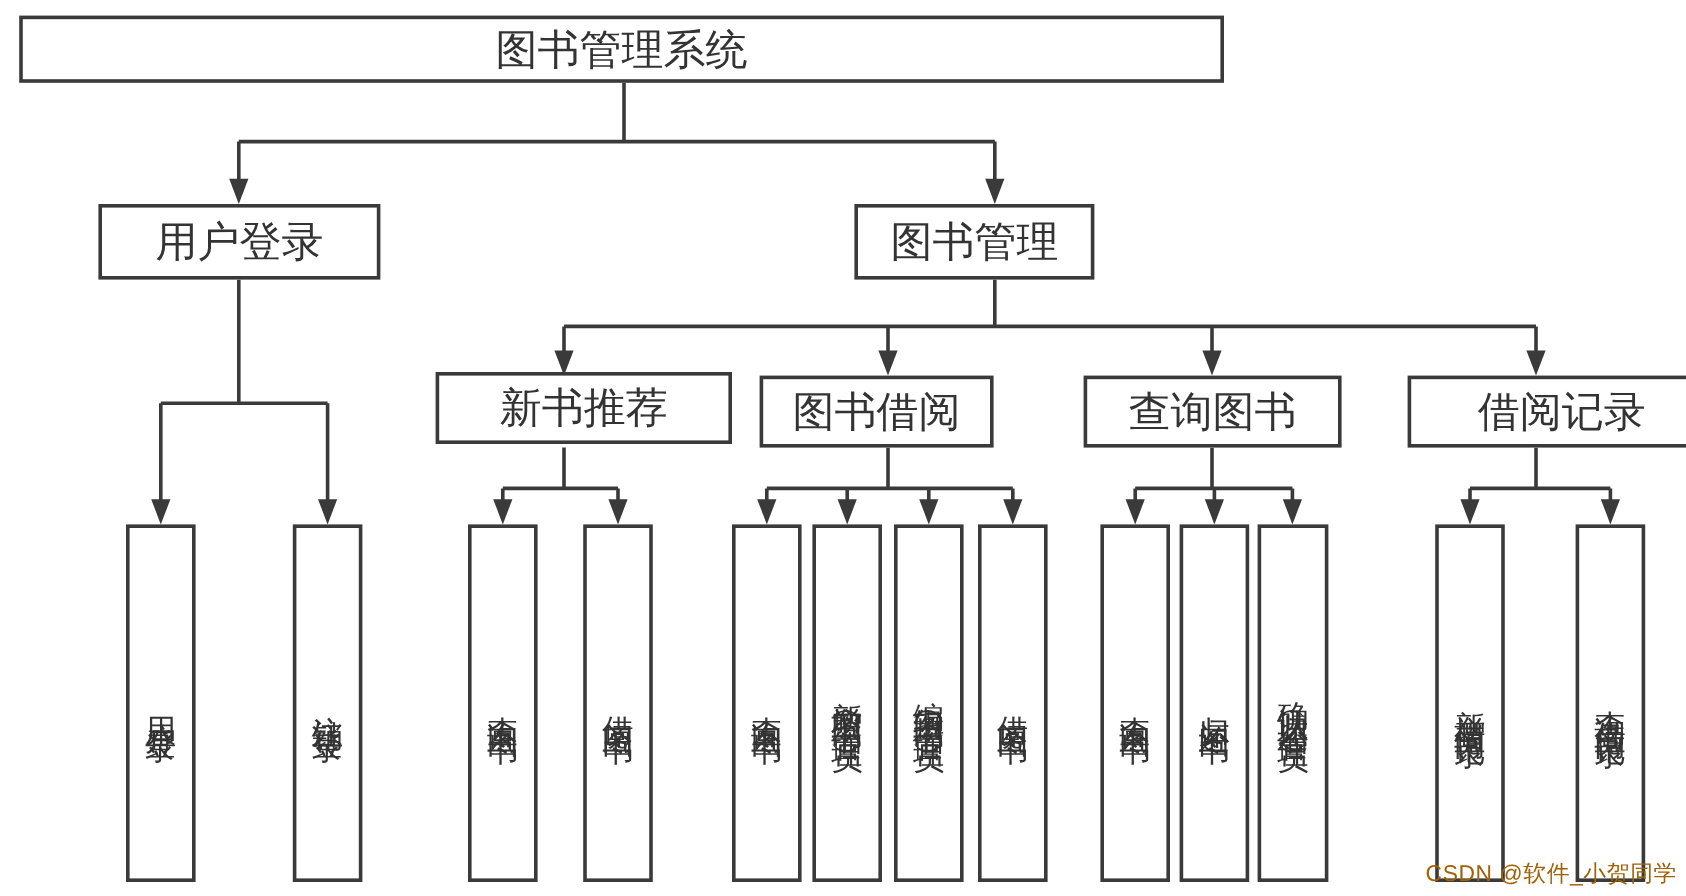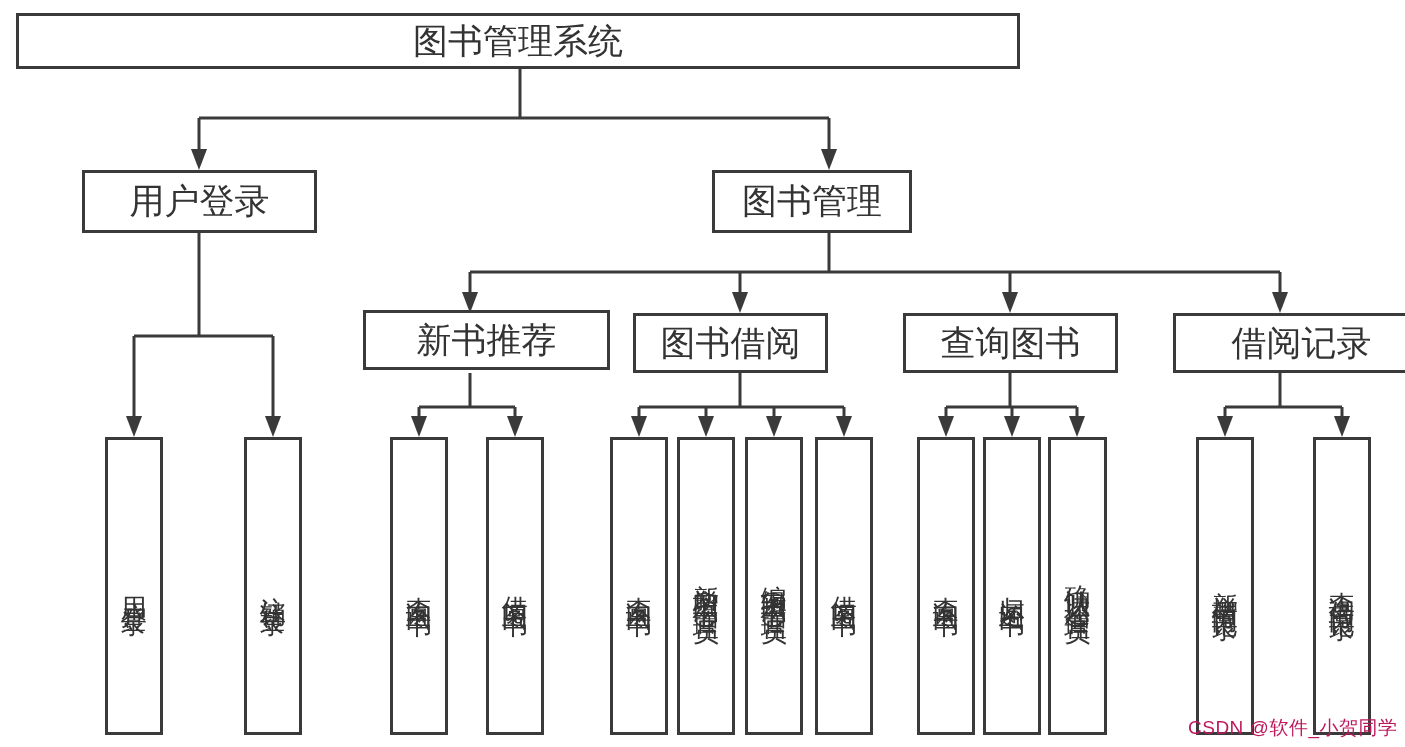--- a/index.html
+++ b/index.html
@@ -43,21 +43,21 @@
     font-size: 26px;
     letter-spacing: 5px;
     line-height: 1.1;
     color: #333333;
   }
   .watermark {
     position: absolute;
     left: 1188px;
     top: 715px;
     font-size: 19px;
-    color: #be185d;
+    color: #a16207;
     white-space: nowrap;
     z-index: 3;
     letter-spacing: 0.5px;
   }
 </style>
 </head>
 <body>
 
 <div id="canvas">
 

